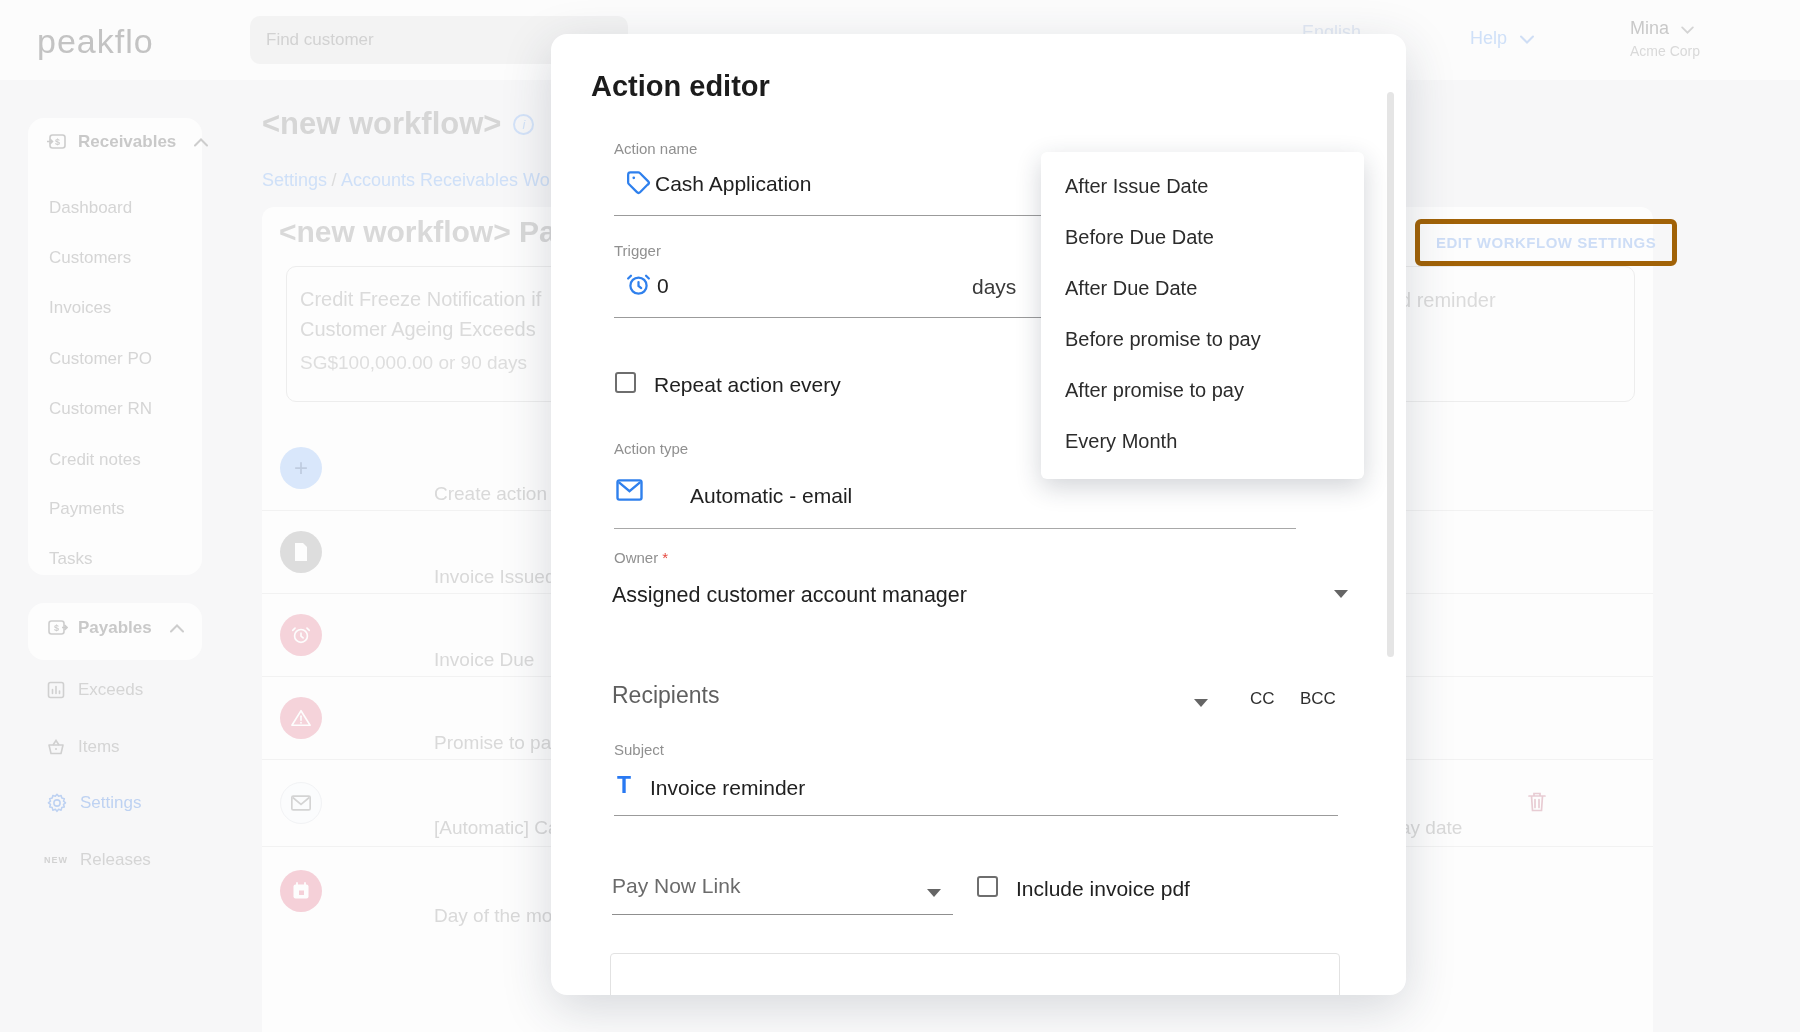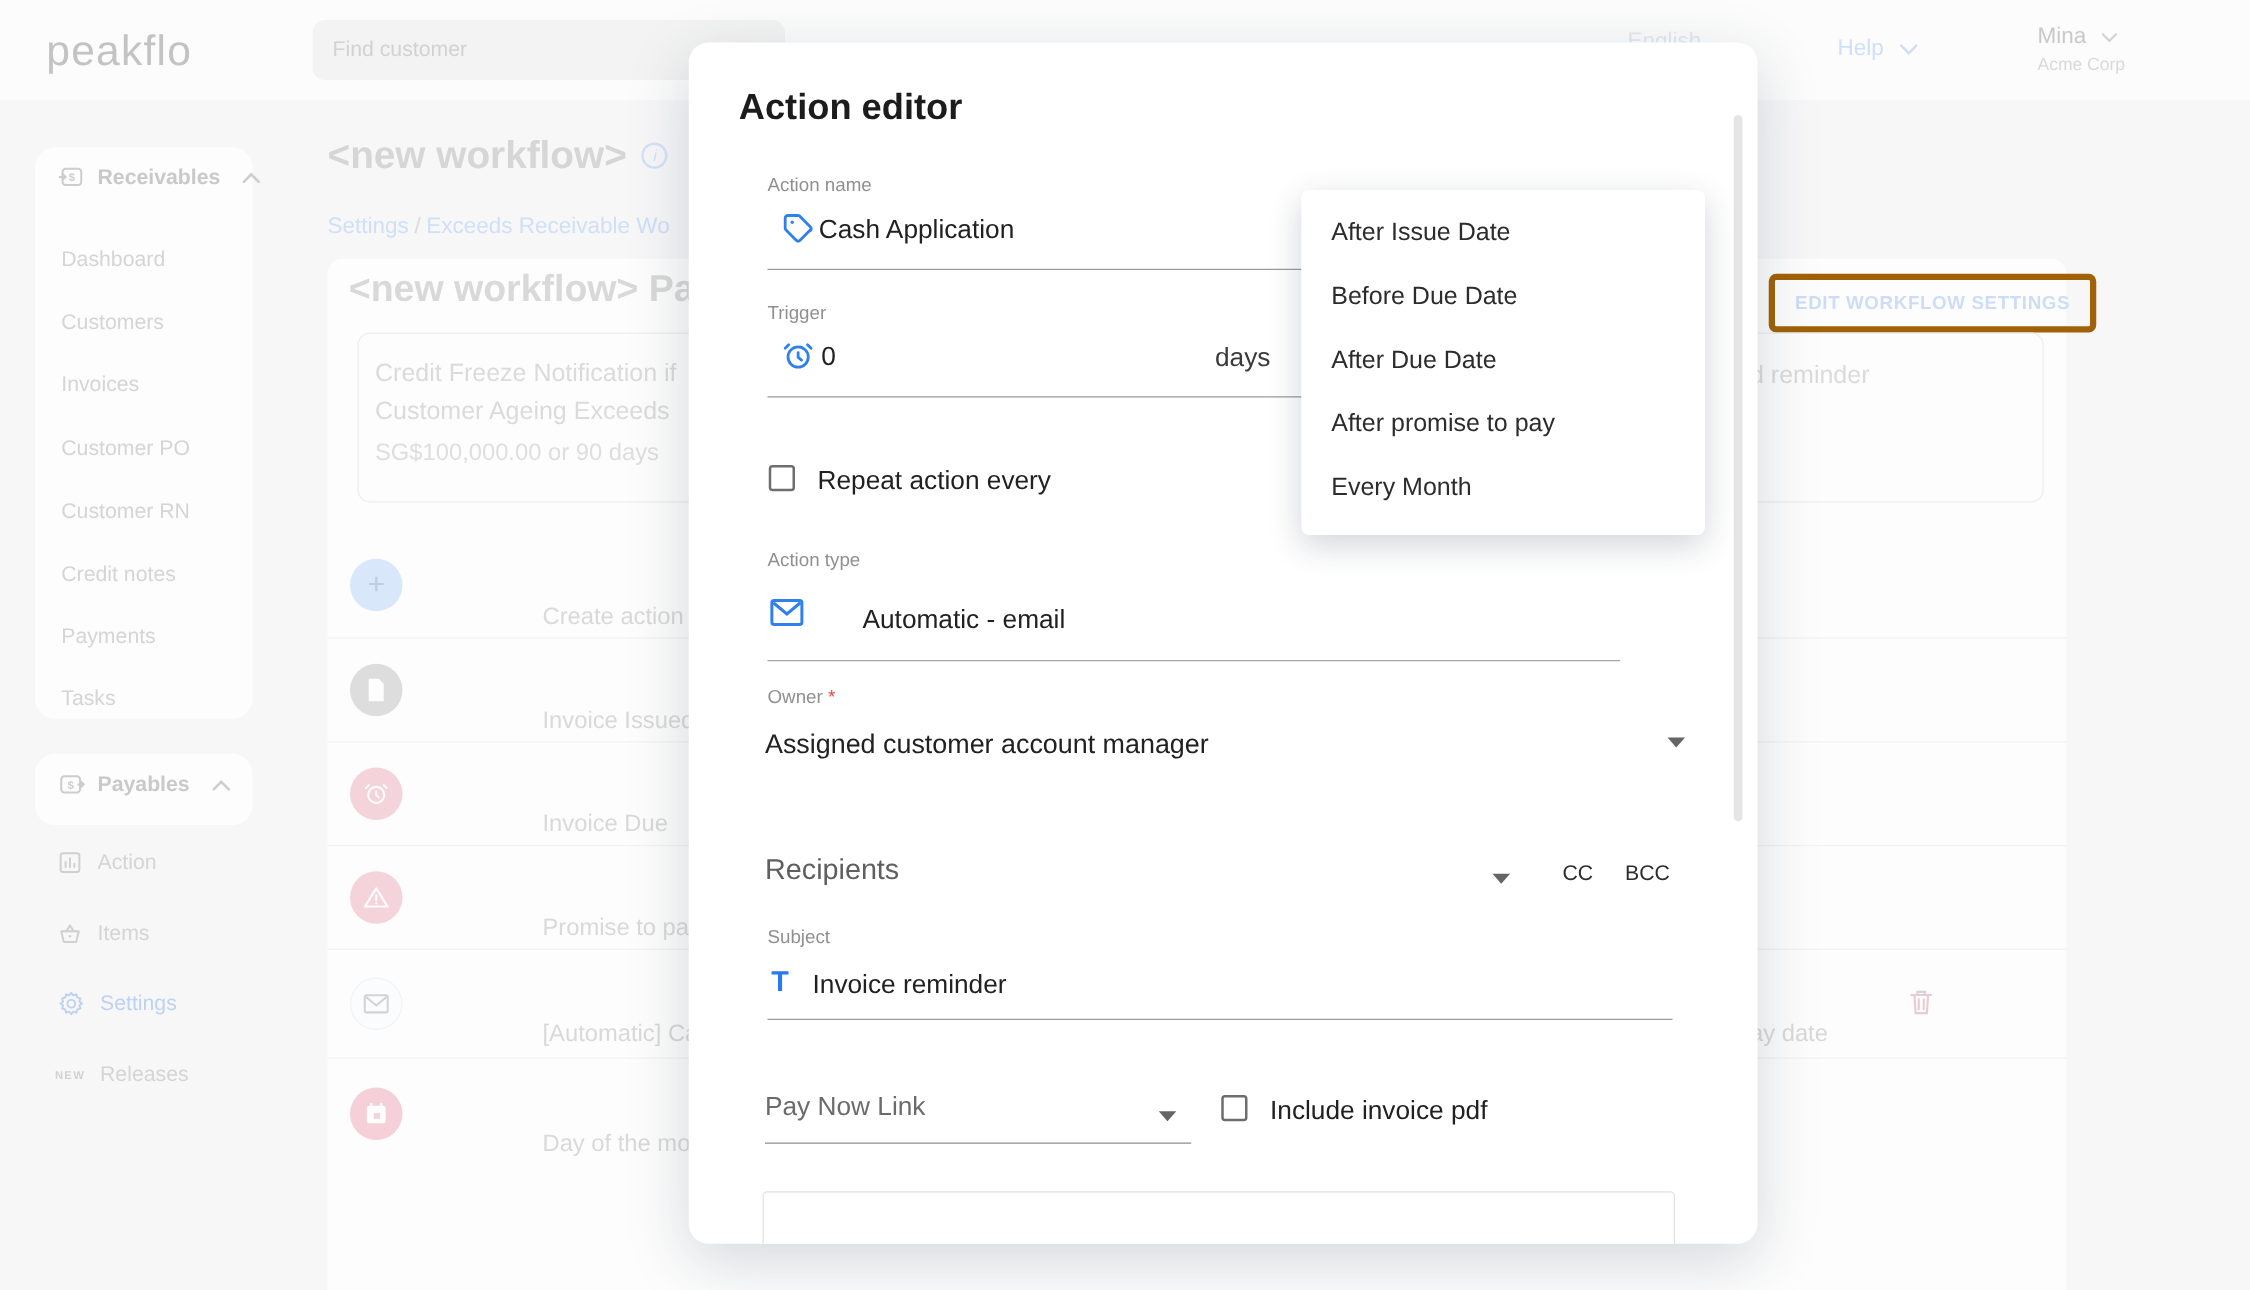--- a/index.html
+++ b/index.html
@@ -123,21 +123,21 @@
     <svg width="14" height="9" viewBox="0 0 14 9" style="margin-left:8px;">
       <path d="M1 7.5 L7 1.5 L13 7.5" fill="none" stroke="#cdcdcd" stroke-width="2" stroke-linecap="round"></path>
     </svg>
   </div>
 
   <div class="side-row" style="left:46px; top:680px; z-index:2;">
     <svg width="20" height="20" viewBox="0 0 20 20">
       <rect x="2.5" y="2.5" width="15" height="15" rx="2" fill="none" stroke="#d0d0d0" stroke-width="1.6"></rect>
       <path d="M6.5 13.5 v-4 M10 13.5 v-7 M13.5 13.5 v-2.5" stroke="#d0d0d0" stroke-width="1.6" stroke-linecap="round"></path>
     </svg>
-    <span>Action</span>
+    <span>Exceeds</span>
   </div>
   <div class="side-row" style="left:46px; top:737px; z-index:2;">
     <svg width="20" height="20" viewBox="0 0 20 20">
       <path d="M3 8 L5 16.5 H15 L17 8 Z" fill="none" stroke="#d0d0d0" stroke-width="1.6" stroke-linejoin="round"></path>
       <path d="M7 8 L10 3.5 L13 8" fill="none" stroke="#d0d0d0" stroke-width="1.6"></path>
       <circle cx="10" cy="12" r="1" fill="#d0d0d0"></circle>
     </svg>
     <span>Items</span>
   </div>
   <div class="side-row active" style="left:46px; top:792px; z-index:2;">
@@ -152,21 +152,21 @@
     <span>Releases</span>
   </div>
 
   <div class="abs" style="left:262px; top:106px; z-index:1; display:flex; align-items:center; gap:12px;">
     <span class="pg-title">&lt;new workflow&gt;</span>
     <span class="info-dot">i</span>
   </div>
   <div class="abs" style="left:262px; top:170px; z-index:1;">
     <span class="crumb">Settings</span>
     <span class="crumb crumb-sep">/</span>
-    <span class="crumb">Exceeds Receivable Wo</span>
+    <span class="crumb">Accounts Receivables Wo</span>
   </div>
 
   <div id="content-card"></div>
   <div class="abs sec-title" style="left:279px; top:215px; z-index:2;">&lt;new workflow&gt; Para</div>
   <button class="edit-btn" style="left:1415px; top:219px; z-index:2;">EDIT WORKFLOW SETTINGS</button>
 
   <div class="trig-card" style="left:286px; top:266px; width:1349px; height:136px; z-index:2;"></div>
   <div class="abs" style="left:300px; top:284px; z-index:3;">
     <div class="trig-line">Credit Freeze Notification if</div>
     <div class="trig-line">Customer Ageing Exceeds</div>
@@ -295,17 +295,18 @@
 
     <div class="m-bottom-box" style="left:59px; top:919px; width:730px; height:78px;"></div>
 
     <div class="m-scroll"></div>
   </div>
 
   <div id="dropdown">
     <div class="dd-item">After Issue Date</div>
     <div class="dd-item">Before Due Date</div>
     <div class="dd-item">After Due Date</div>
+    <div class="dd-item">Before promise to pay</div>
     <div class="dd-item">After promise to pay</div>
     <div class="dd-item">Every Month</div>
   </div>
 
 </div>
 
 </body></html>

